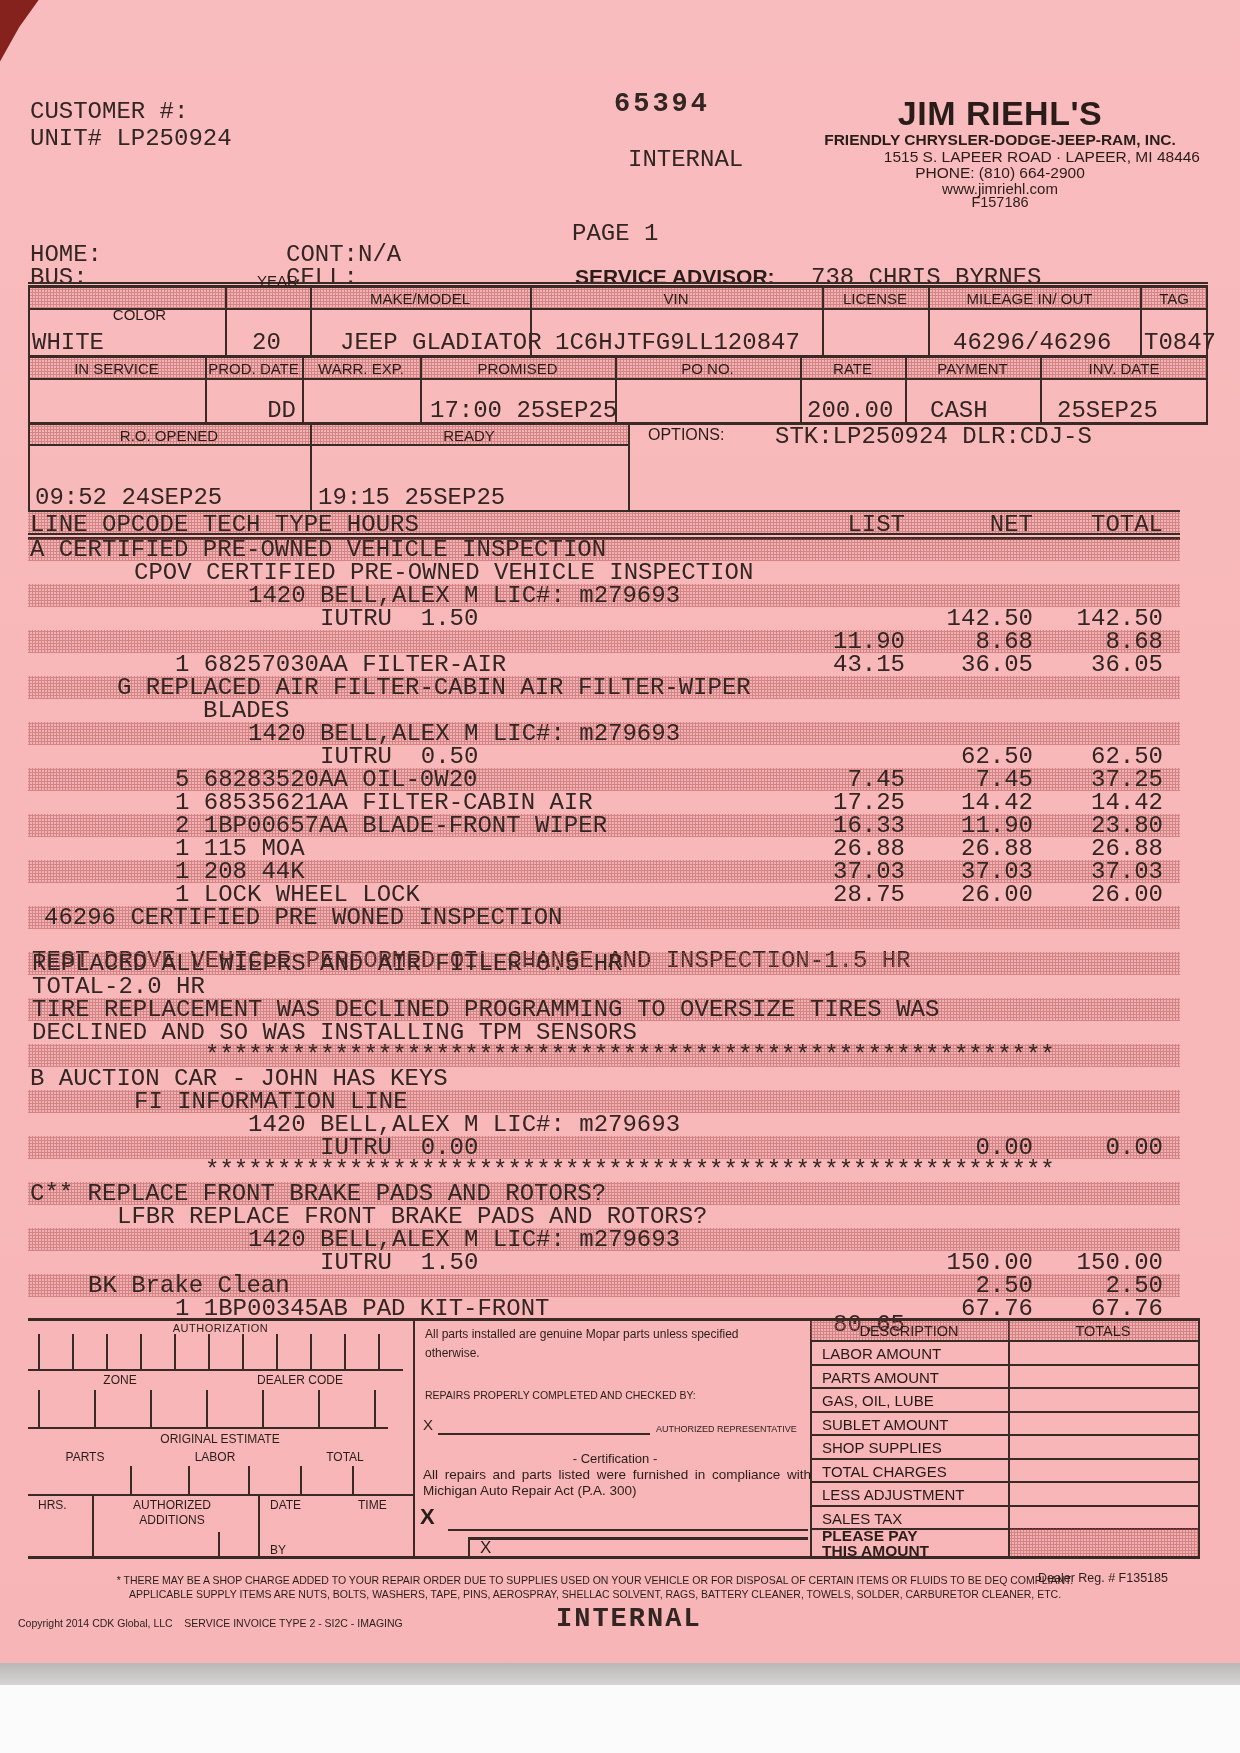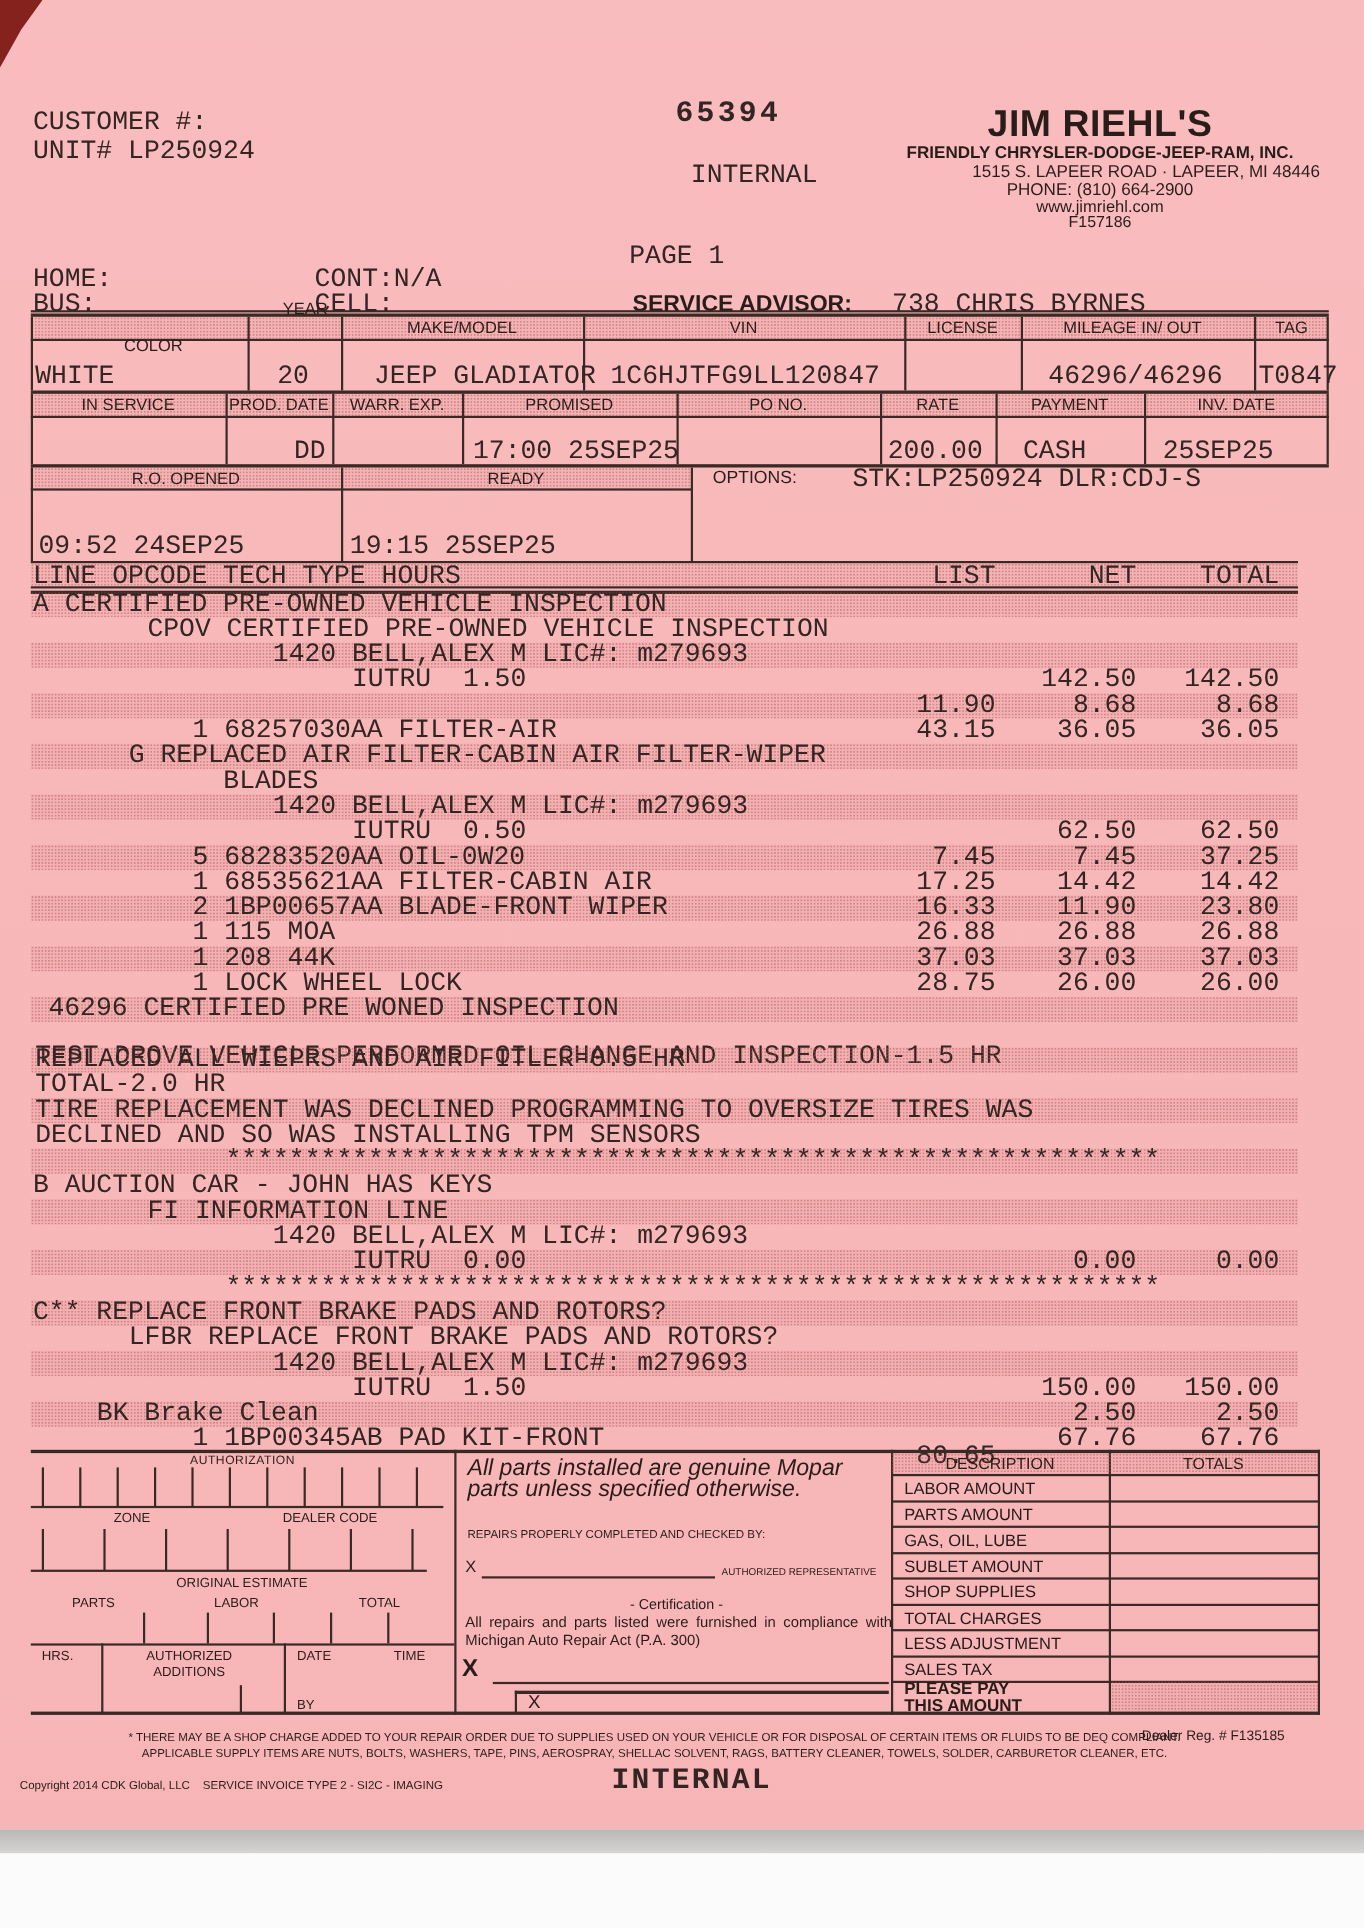--- a/index.html
+++ b/index.html
@@ -319,21 +319,21 @@
   <div class="hline" style="left:28px;top:1494px;width:385px;height:2px;"></div>
   <div class="sans" style="left:38px;top:1498px;font-size:12px;">HRS.</div>
   <div class="vline" style="left:92px;top:1494px;width:2px;height:64px;"></div>
   <div class="sans" style="left:112px;top:1498px;width:120px;text-align:center;font-size:12px;line-height:15px;">AUTHORIZED ADDITIONS</div>
   <div class="vline" style="left:258px;top:1494px;width:2px;height:64px;"></div>
   <div class="sans" style="left:270px;top:1498px;font-size:12px;">DATE</div>
   <div class="sans" style="left:358px;top:1498px;font-size:12px;">TIME</div>
   <div class="tick" style="left:218px;top:1532px;height:26px;"></div>
   <div class="sans" style="left:270px;top:1543px;font-size:12px;">BY</div>
 
-  <div class="sans" style="left:425px;top:1325px;width:345px;font-size:21px;line-height:19px;font-style:italic;">All parts installed are genuine Mopar parts unless specified otherwise.</div>
+  <div class="sans" style="left:425px;top:1325px;width:345px;font-size:12px;line-height:19px;">All parts installed are genuine Mopar parts unless specified otherwise.</div>
   <div class="sans" style="left:425px;top:1389px;font-size:10.5px;">REPAIRS PROPERLY COMPLETED AND CHECKED BY:</div>
   <div class="sans" style="left:423px;top:1416px;font-size:15px;">X</div>
   <div class="hline" style="left:438px;top:1433px;width:212px;height:1.5px;"></div>
   <div class="sans" style="left:656px;top:1424px;font-size:9px;">AUTHORIZED REPRESENTATIVE</div>
   <div class="sans" style="left:500px;top:1451px;width:230px;text-align:center;font-size:13px;">- Certification -</div>
   <div class="sans" style="left:423px;top:1467px;width:388px;font-size:13.5px;line-height:16px;text-align:justify;">All repairs and parts listed were furnished in compliance with Michigan Auto Repair Act (P.A. 300)</div>
   <div class="sans" style="left:420px;top:1504px;font-size:22px;font-weight:bold;">X</div>
   <div class="hline" style="left:448px;top:1529px;width:360px;height:2px;"></div>
   <div class="hline" style="left:468px;top:1537px;width:340px;height:2.5px;"></div>
   <div class="vline" style="left:468px;top:1537px;width:2px;height:21px;"></div>

